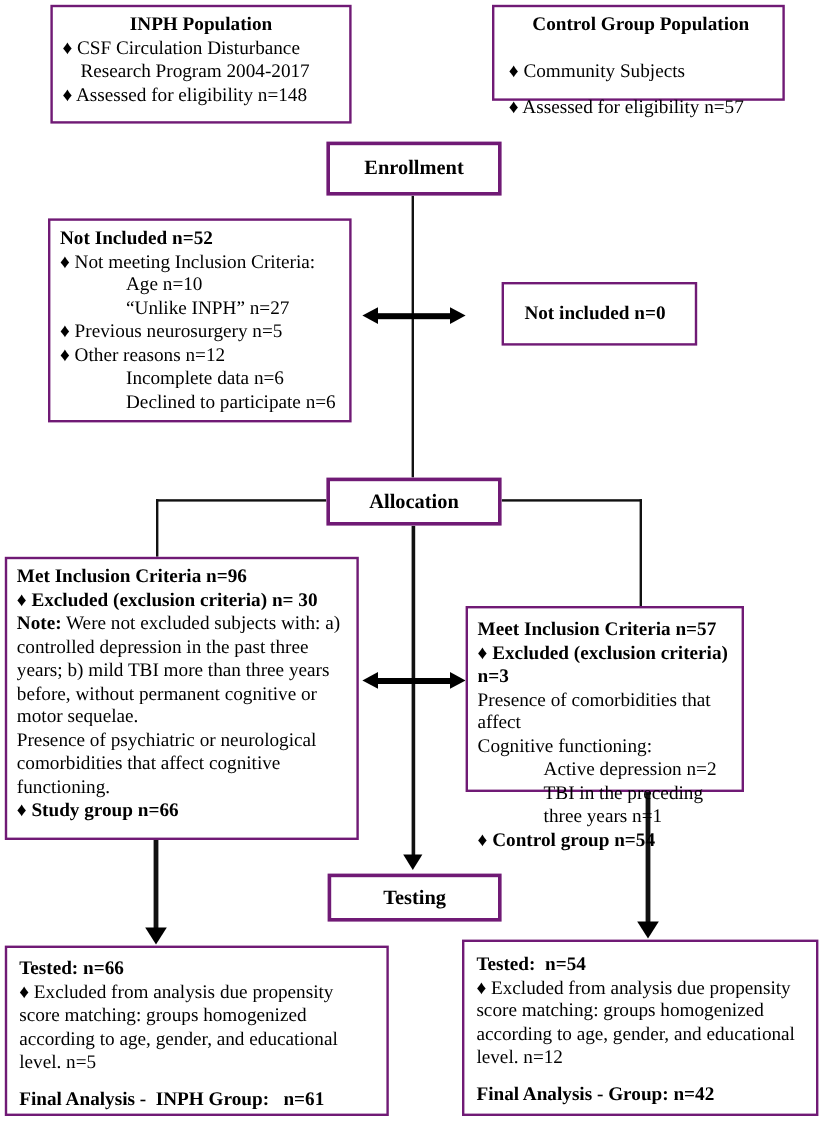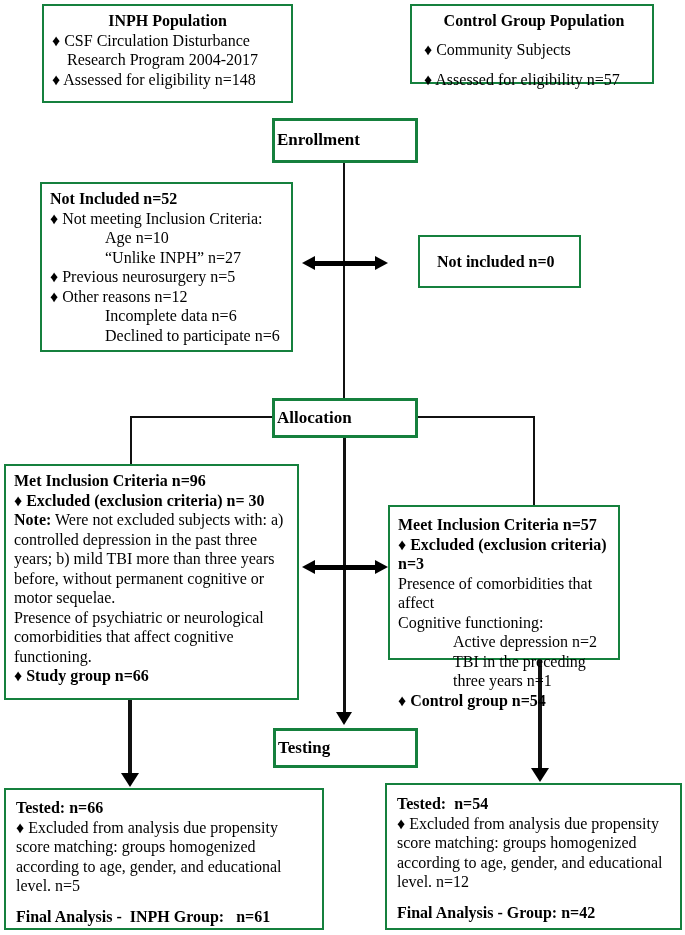--- a/index.html
+++ b/index.html
@@ -2,33 +2,33 @@
 <html><head>
 <meta charset="utf-8">
 <style>
   html,body { margin:0; padding:0; background:#ffffff; }
   .canvas {
     position:relative; width:685px; height:935px; background:#ffffff;
     font-family:"Liberation Serif","DejaVu Serif",serif; color:#000;
     overflow:hidden;
   }
   .box {
-    position:absolute; border:2px solid #15803d; background:#fff;
+    position:absolute; border:2px solid #701a75; background:#fff;
     box-sizing:border-box; font-size:16px; line-height:1.22; padding:5px 8px;
   }
   .box.hdr {
-    border-width:3px; display:flex; align-items:center; justify-content:flex-start;
-    font-weight:bold; font-size:17px; padding:2px;
+    border-width:3px; display:flex; align-items:center; justify-content:center;
+    font-weight:bold; font-size:17px; padding:13px;
   }
   .ttl { text-align:center; font-weight:bold; }
   .b { font-weight:bold; }
   .ind1 { padding-left:15px; }
   .ind2 { padding-left:55px; }
   .pre { white-space:pre-wrap; }
-  .mt8 { margin-top:9px; }
+  .mt8 { margin-top:19px; }
   .mt10 { margin-top:11px; }
   .vcenter { display:flex; align-items:center; }
   .line { position:absolute; background:#111; }
   .tri { position:absolute; width:0; height:0; }
   .tri.down {
     border-left:8px solid transparent; border-right:8px solid transparent;
     border-top:13px solid #000;
   }
   .tri.down.big {
     border-left:9px solid transparent; border-right:9px solid transparent;

